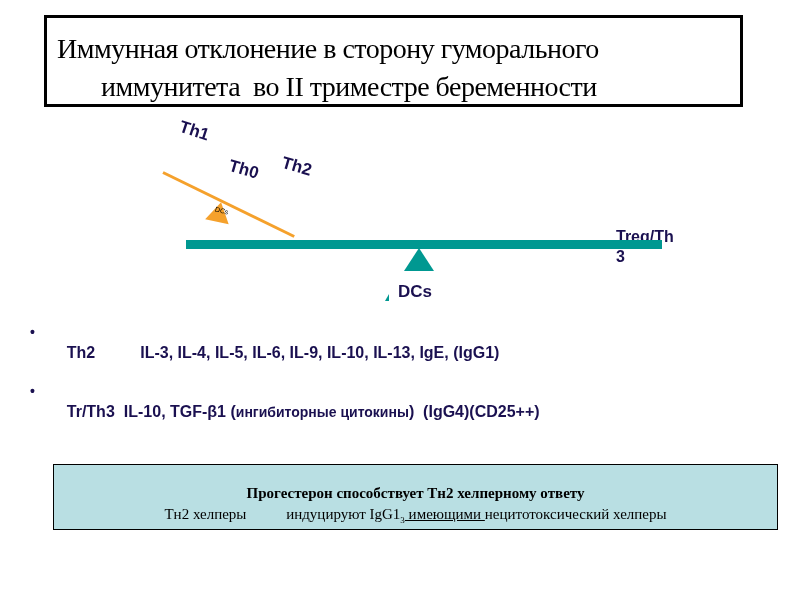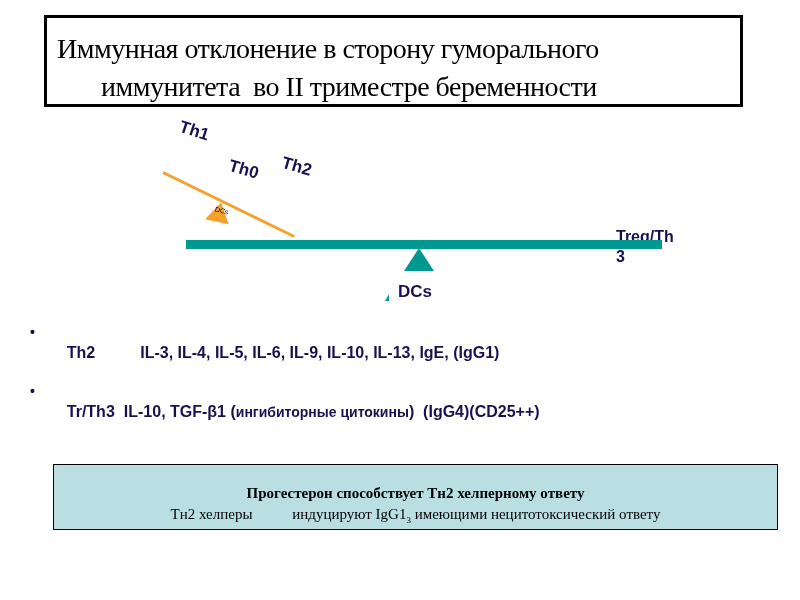--- a/index.html
+++ b/index.html
@@ -97,15 +97,15 @@
 <div class="bullet-row" style="top:385px;">
   <span class="bullet-dot">•</span>
   <span class="bullet-text">
     <span>Tr/Th3</span><span style="display:inline-block;width:9px;"></span><span>IL-10, TGF-β1 (</span><span class="small">ингибиторные цитокины</span><span>)  (IgG4)(CD25++)</span>
   </span>
 </div>
 
 <div class="note-box">
   <div class="note-line1">Прогестерон способствует Тн2 хелперному ответу</div>
   <div class="note-line2">
-    <span class="b">Тн2 хелперы</span><span style="white-space:pre;margin-left:36px;"> индуцируют </span><span class="b">IgG1</span><span class="sub">3</span><span style="white-space:pre;"> имеющими </span><span class="b">не</span><span>цитотоксический ответу</span>
+    <span class="b">Тн2 хелперы</span><span style="white-space:pre;margin-left:36px;"> индуцируют </span><span class="b">IgG1</span><span class="sub">3</span><span style="white-space:pre;text-decoration:underline;"> имеющими </span><span class="b">не</span><span>цитотоксический хелперы</span>
   </div>
 </div>
 
 </body></html>

